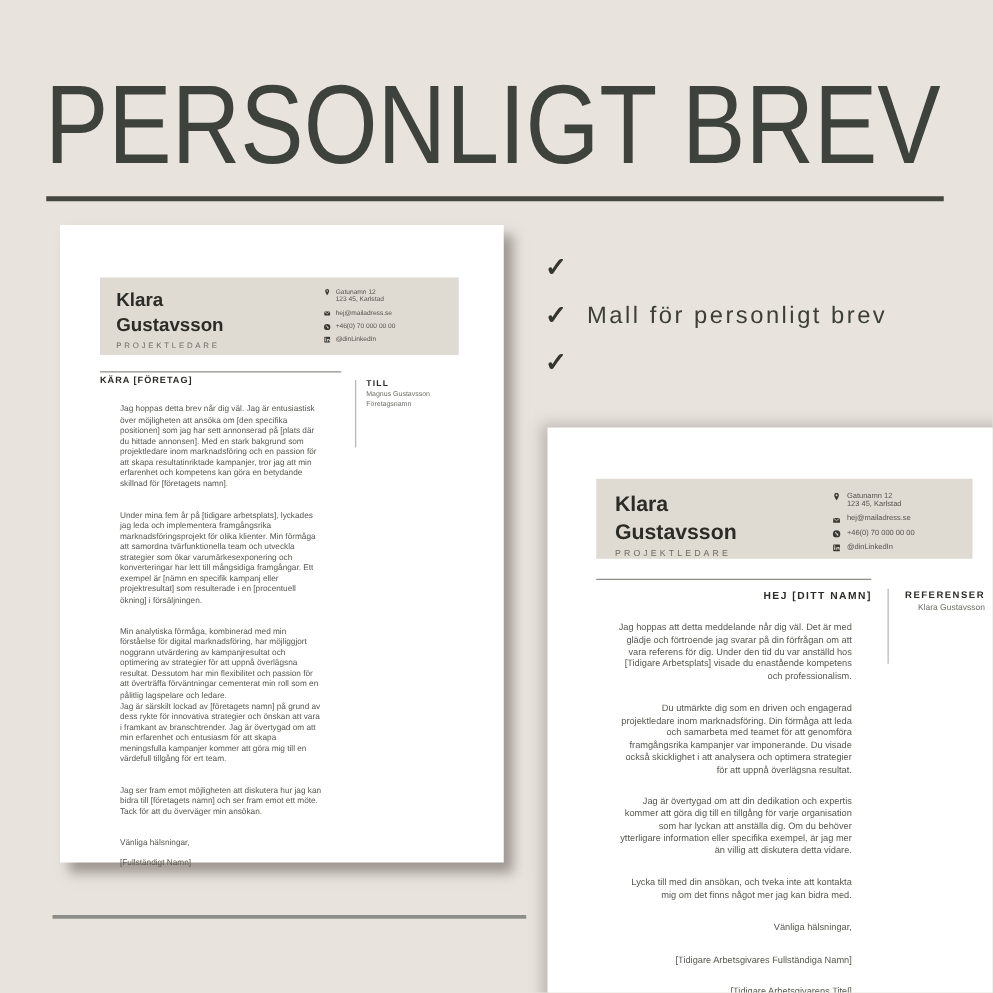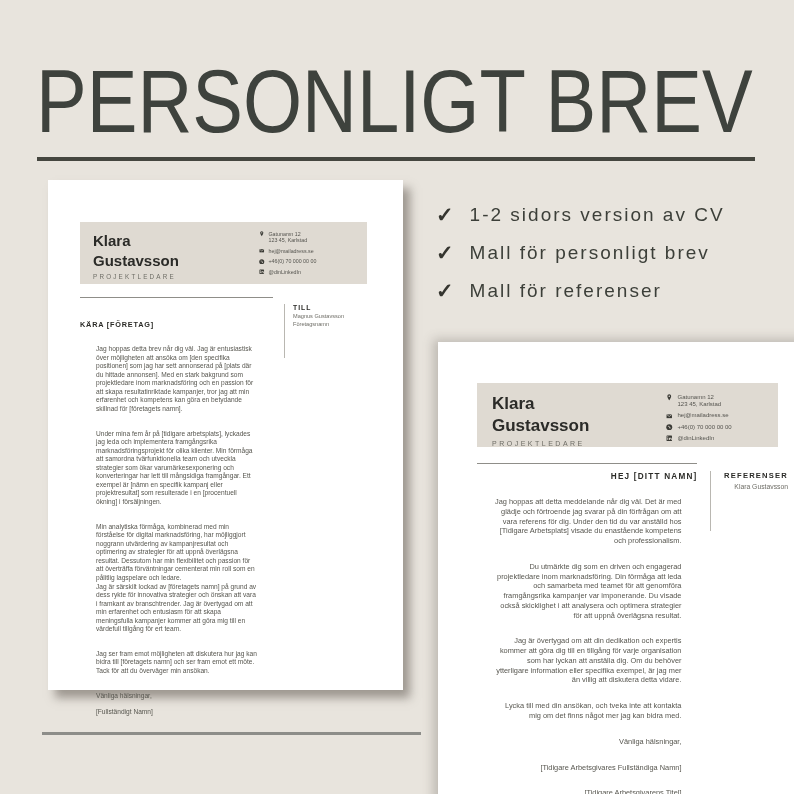--- a/index.html
+++ b/index.html
@@ -49,21 +49,21 @@
   
   .page-left{left:48px;top:180px;width:355px;height:510px;
     box-shadow:7px 8px 9px rgba(96,90,82,.55);}
   .page-left .doc-header{margin:42px 0 0 32px;width:287px;height:62px;padding:9px 10px 0 13px;}
   .page-left .doc-name{font-size:15px;line-height:1.3;width:110px;}
   .page-left .doc-role{font-size:6.3px;letter-spacing:2.2px;margin-top:3px;}
   .page-left .doc-contact{right:8px;top:9px;width:100px;font-size:5.3px;line-height:1.15;}
   .page-left .contact-row{gap:4px;margin-bottom:4.5px;}
   .page-left .contact-row svg{width:5.5px;height:5.5px;margin-top:.3px;}
   .page-left .doc-body{margin:13px 30px 0 32px;}
-  .page-left .doc-main{width:193px;padding-top:22px;}
+  .page-left .doc-main{width:193px;padding-top:1px;}
   .page-left .doc-greeting{font-size:7.3px;letter-spacing:.8px;margin-bottom:7px;}
   .page-left .para{font-size:6.6px;line-height:1.3;margin-bottom:8px;}
   .page-left .sig{margin-top:4px;}
   .page-left .doc-side{margin-left:11px;padding-left:8px;margin-top:7px;height:54px;width:70px;}
   .page-left .side-label{font-size:6.8px;letter-spacing:1px;margin-bottom:2px;}
   .page-left .side-line{font-size:5.6px;line-height:1.35;}
   
   .mid-divider{position:absolute;left:42px;top:732px;width:379px;height:2.5px;background:var(--divider-color);}
   
   .page-right{left:438px;top:342px;width:380px;height:470px;
@@ -85,29 +85,27 @@
 </style>
 </head>
 <body>
 
 <h1 class="title">PERSONLIGT BREV</h1>
 <div class="title-underline"></div>
 
 <div class="checklist">
   <div class="check-row">
     <span class="check">✓</span>
-    <span class="check-label">1-2 sidors version av CV</span>
   </div>
   <div class="check-row">
     <span class="check">✓</span>
     <span class="check-label">Mall för personligt brev</span>
   </div>
   <div class="check-row">
     <span class="check">✓</span>
-    <span class="check-label">Mall för referenser</span>
   </div>
 </div>
 
 <div class="page page-left">
   <div class="doc-header">
     <div class="doc-name">Klara Gustavsson</div>
     <div class="doc-role">PROJEKTLEDARE</div>
     <div class="doc-contact">
       <div class="contact-row">
         <svg viewBox="0 0 24 24">

